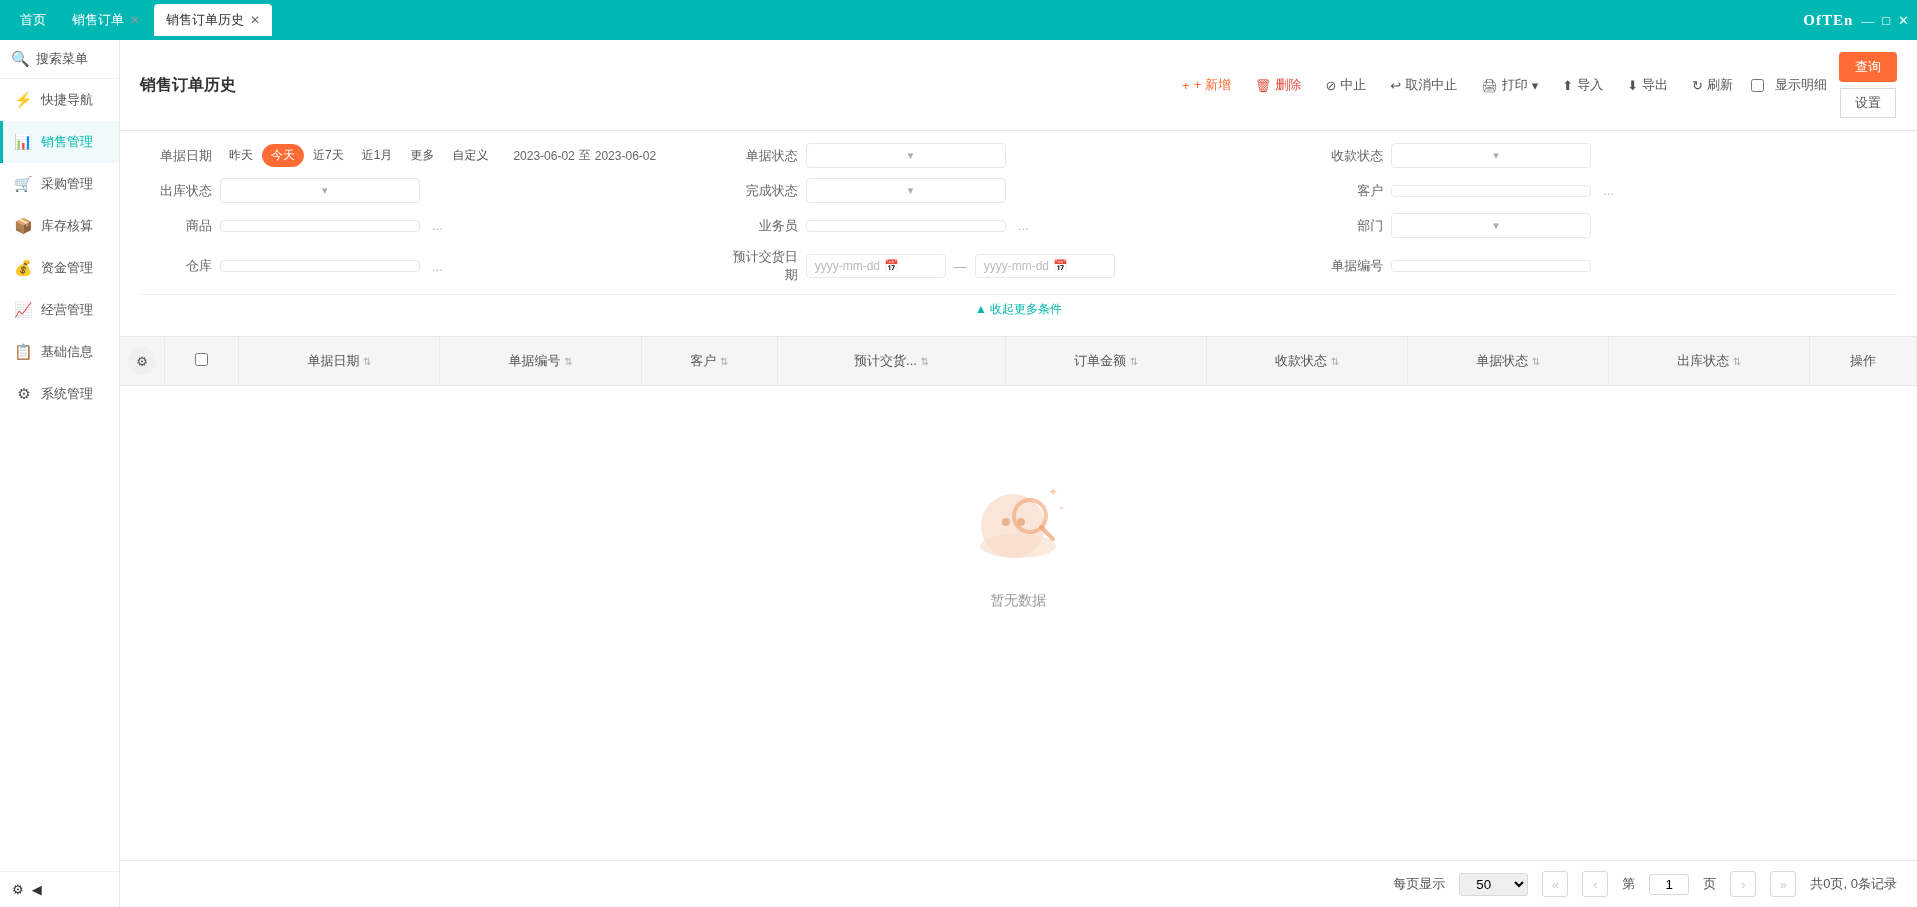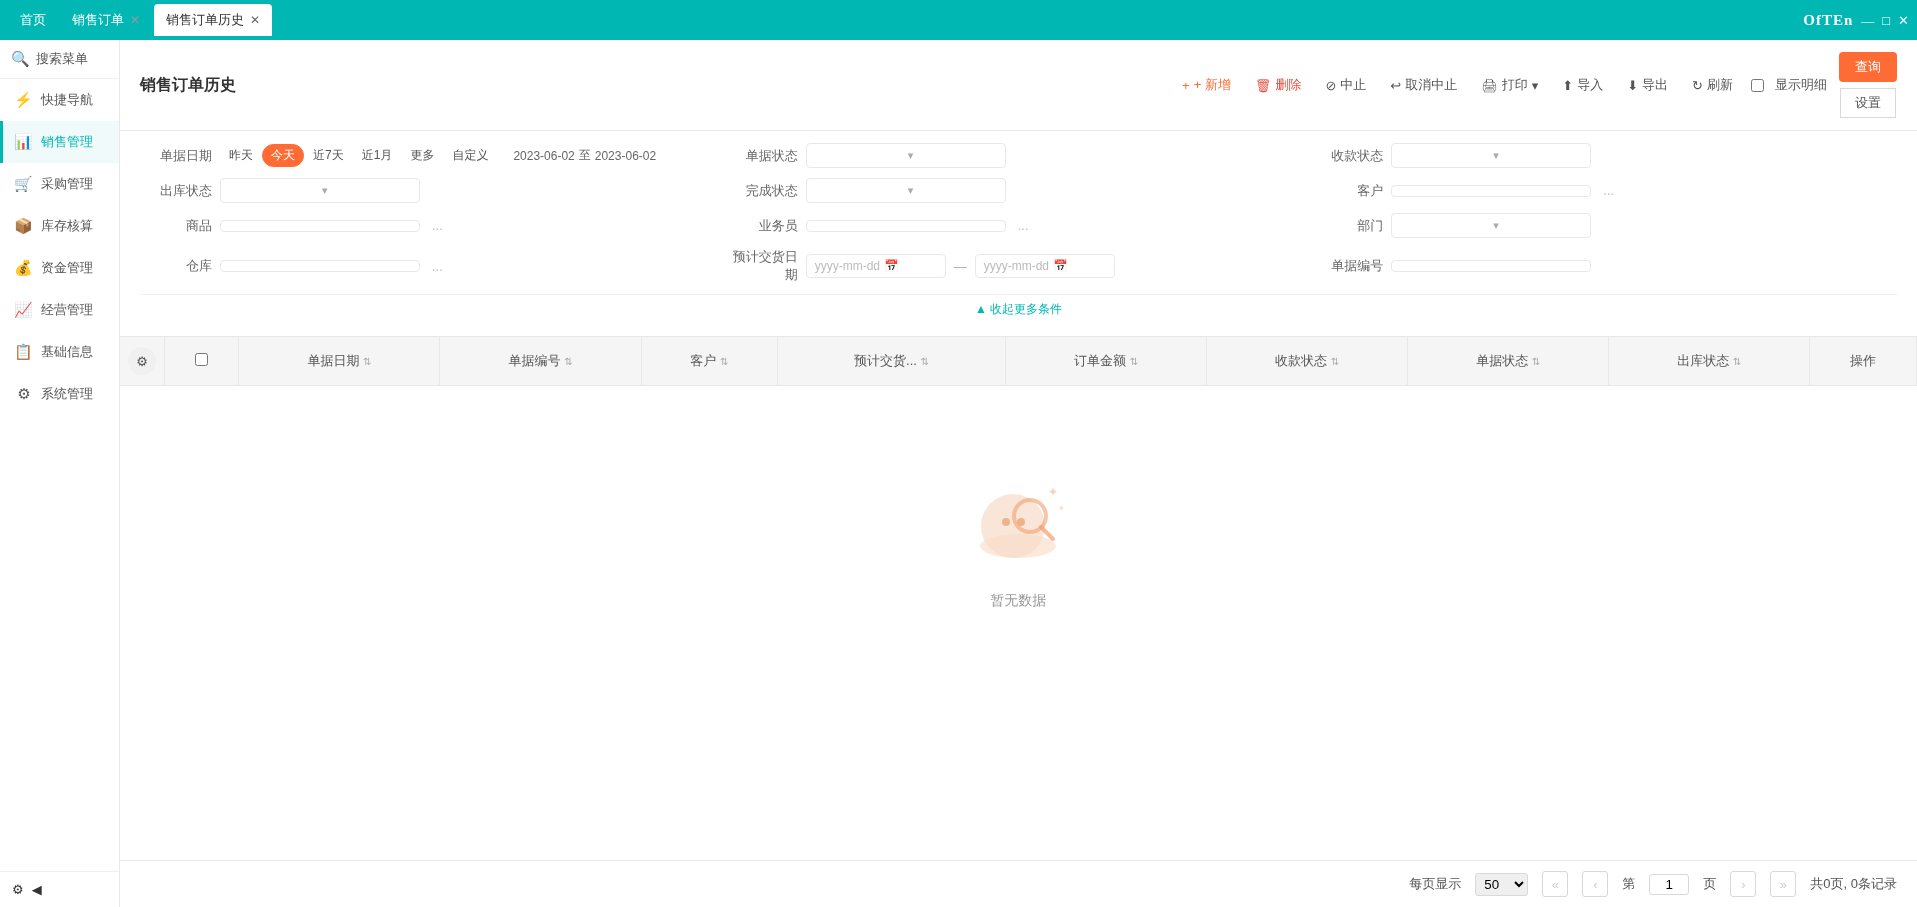--- a/index.html
+++ b/index.html
@@ -64,21 +64,21 @@
     .data-table { width: 100%; border-collapse: collapse; }
     .data-table th { background: #f5f5f5; border-bottom: 1px solid #e8e8e8; border-right: 1px solid #e8e8e8; padding: 10px 8px; font-weight: 500; color: #555; font-size: 13px; white-space: nowrap; position: sticky; top: 0; z-index: 1; }
     .data-table th:first-child { width: 40px; }
     .data-table th .sort-icon { color: #aaa; font-size: 10px; }
     .table-settings-btn { width: 28px; height: 28px; border-radius: 50%; background: #f0f0f0; display: flex; align-items: center; justify-content: center; cursor: pointer; margin: 0 auto; }
     .empty-state { display: flex; flex-direction: column; align-items: center; justify-content: center; padding: 80px 0; }
     .empty-text { color: #999; font-size: 14px; margin-top: 16px; }
 
     
     .pagination { background: #fff; border-top: 1px solid #e8e8e8; padding: 10px 20px; display: flex; align-items: center; justify-content: flex-end; gap: 14px; flex-shrink: 0; font-size: 13px; color: #555; }
-    .pagination select { border: 1px solid #d9d9d9; border-radius: 3px; padding: 2px 4px; }
+    .pagination select { border: 1px solid #d9d9d9; border-radius: 3px; padding: 2px 12px; }
     .pagination-btn { border: 1px solid #d9d9d9; background: #fff; border-radius: 3px; width: 26px; height: 26px; display: flex; align-items: center; justify-content: center; cursor: pointer; color: #555; }
     .pagination-btn.disabled { color: #ccc; cursor: not-allowed; }
     .page-input { border: 1px solid #d9d9d9; border-radius: 3px; width: 40px; text-align: center; padding: 2px; }
 
     
     .empty-svg { width: 140px; height: 110px; }
   </style>
 </head>
 <body>
 

